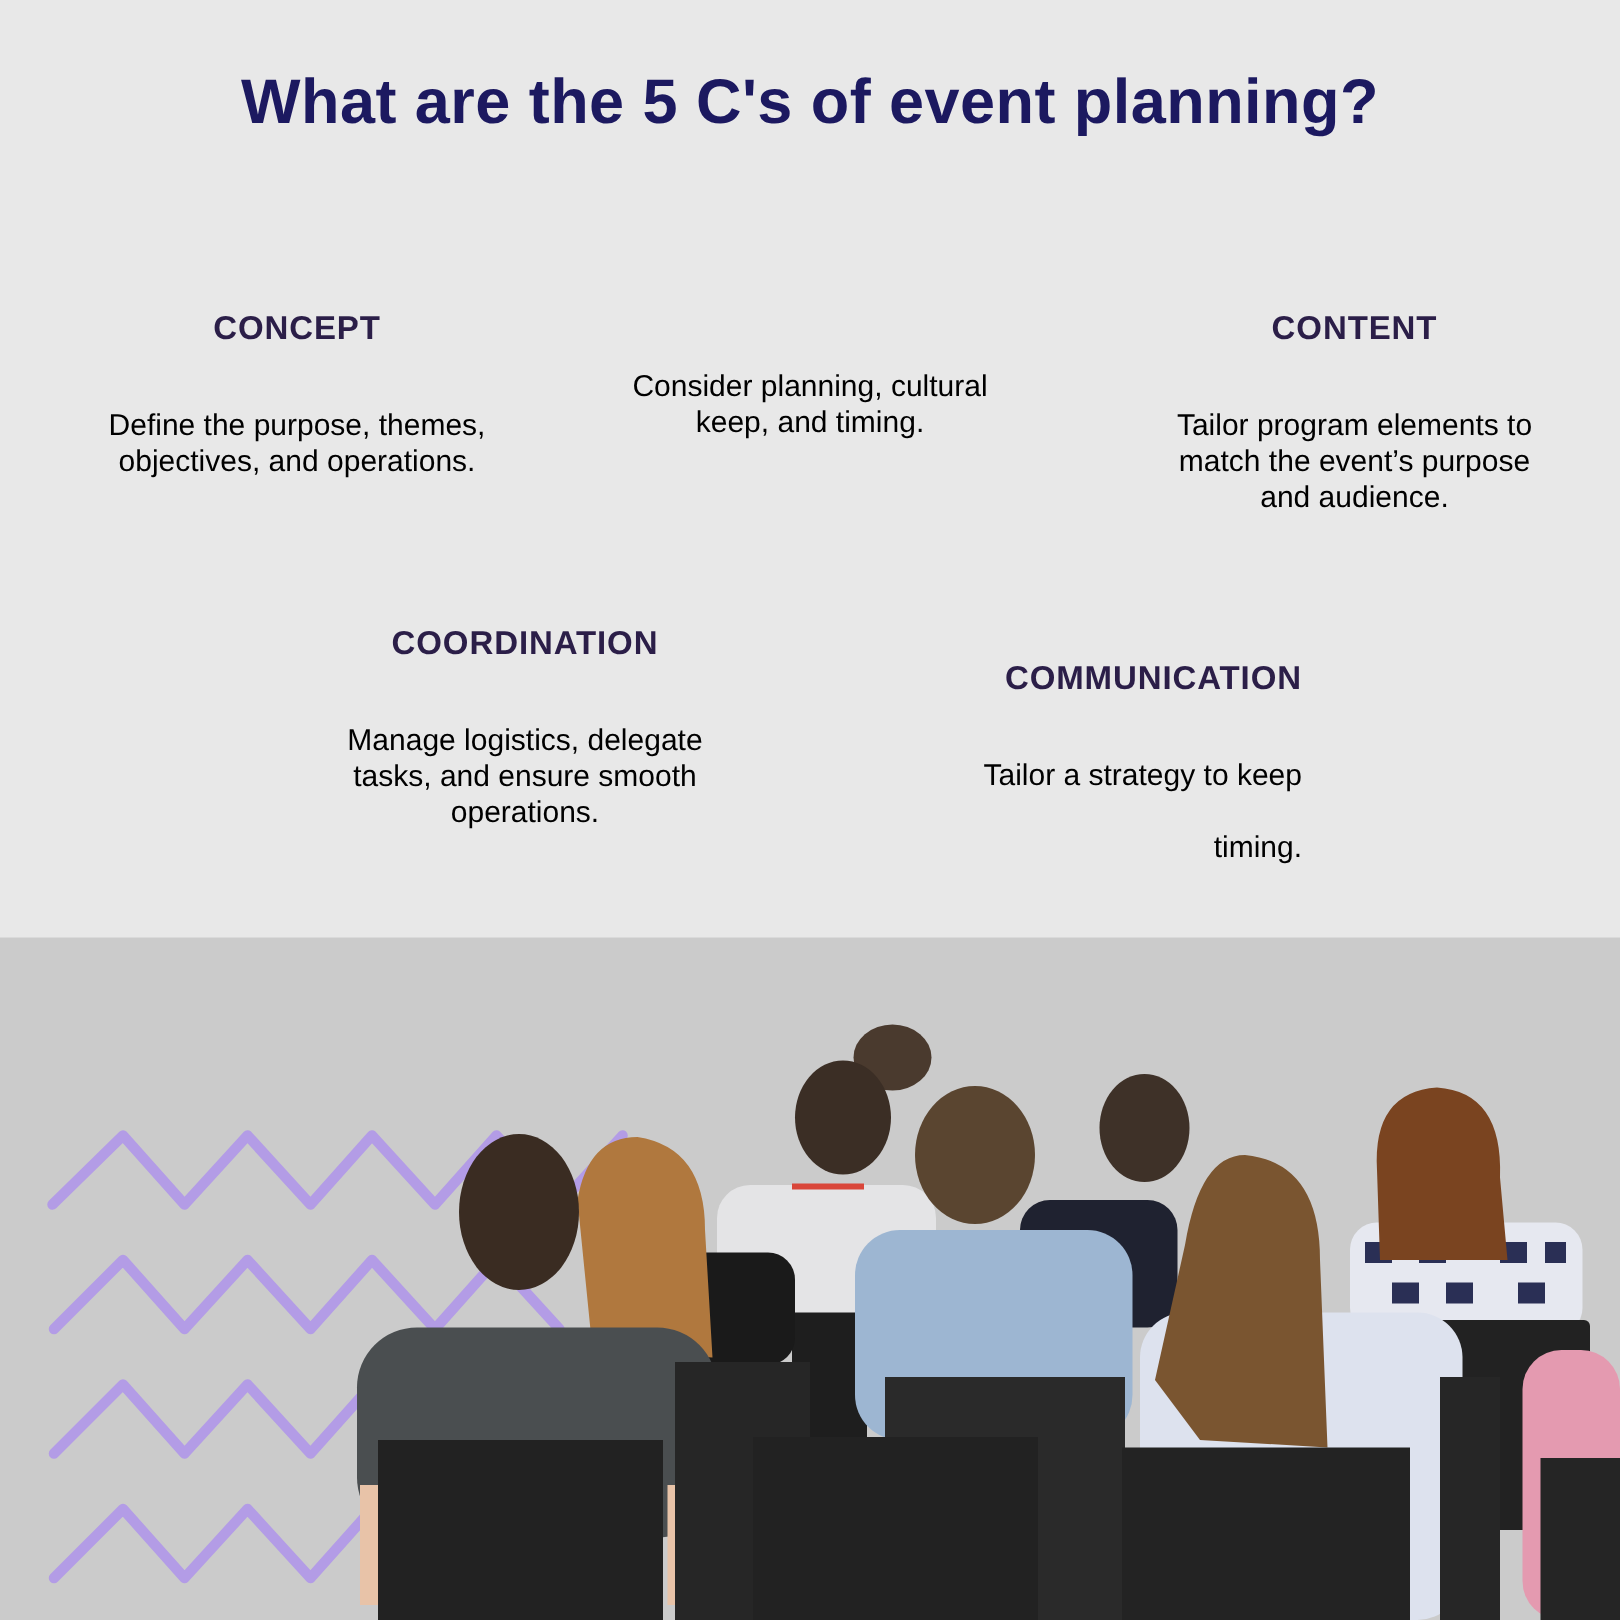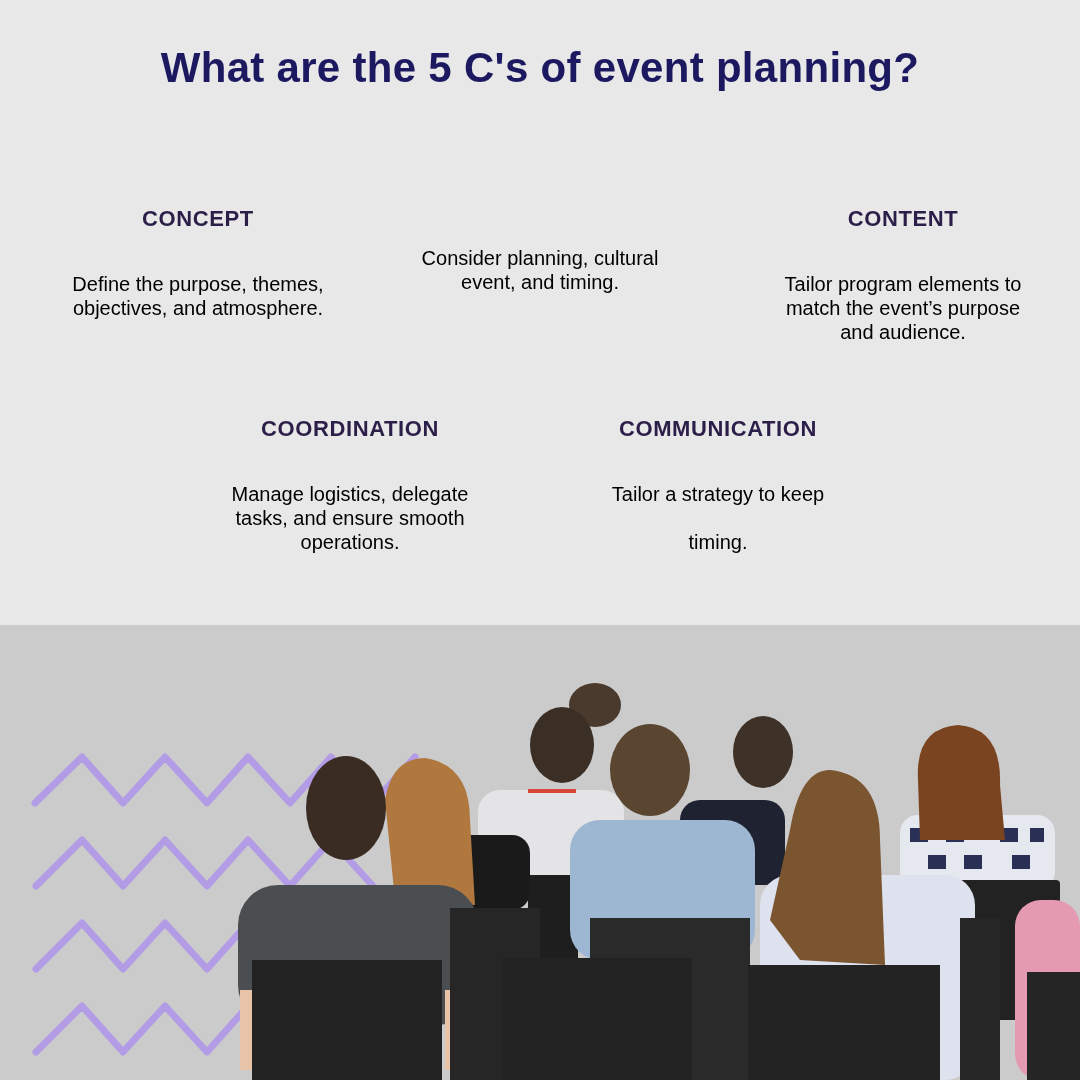--- a/index.html
+++ b/index.html
@@ -20,38 +20,38 @@
     font-family: "Liberation Sans", sans-serif;
   }
   .card p {
     margin: 40px 0 0 0; font-size: 20px; line-height: 24px; color: #000000;
     font-family: "Liberation Sans", sans-serif;
   }
   .c1 { left: 40px; top: 206px; width: 316px; }
   .c2 { left: 390px; top: 206px; width: 300px; }
   .c3 { left: 748px; top: 206px; width: 310px; }
   .c4 { left: 200px; top: 416px; width: 300px; }
-  .c5 { left: 568px; top: 416px; width: 300px; }
+  .c5 { left: 568px; top: 439px; width: 300px; text-align: right; }
 
   .bottom { position: absolute; left: 0; top: 625px; width: 1080px; height: 455px; background: #CBCBCB; overflow: hidden; }
   .bottom svg { position: absolute; left: 0; top: 0; }
 </style>
 </head>
 <body>
 
 <div class="top">
   <div class="title">What are the 5 C's of event planning?</div>
 
   <div class="card c1">
     <h3>CONCEPT</h3>
-    <p><span>Define the purpose, themes,</span><br><span>objectives, and atmosphere.</span></p>
+    <p><span>Define the purpose, themes,</span><br><span>objectives, and operations.</span></p>
   </div>
 
   <div class="card c2">
-    <p><span>Consider planning, cultural</span><br><span>event, and timing.</span></p>
+    <p><span>Consider planning, cultural</span><br><span>keep, and timing.</span></p>
   </div>
 
   <div class="card c4">
     <h3>COORDINATION</h3>
     <p><span>Manage logistics, delegate</span><br><span>tasks, and ensure smooth</span><br><span>operations.</span></p>
   </div>
 
   <div class="card c3">
     <h3>CONTENT</h3>
     <p><span>Tailor program elements to</span><br><span>match the event’s purpose</span><br><span>and audience.</span></p>

